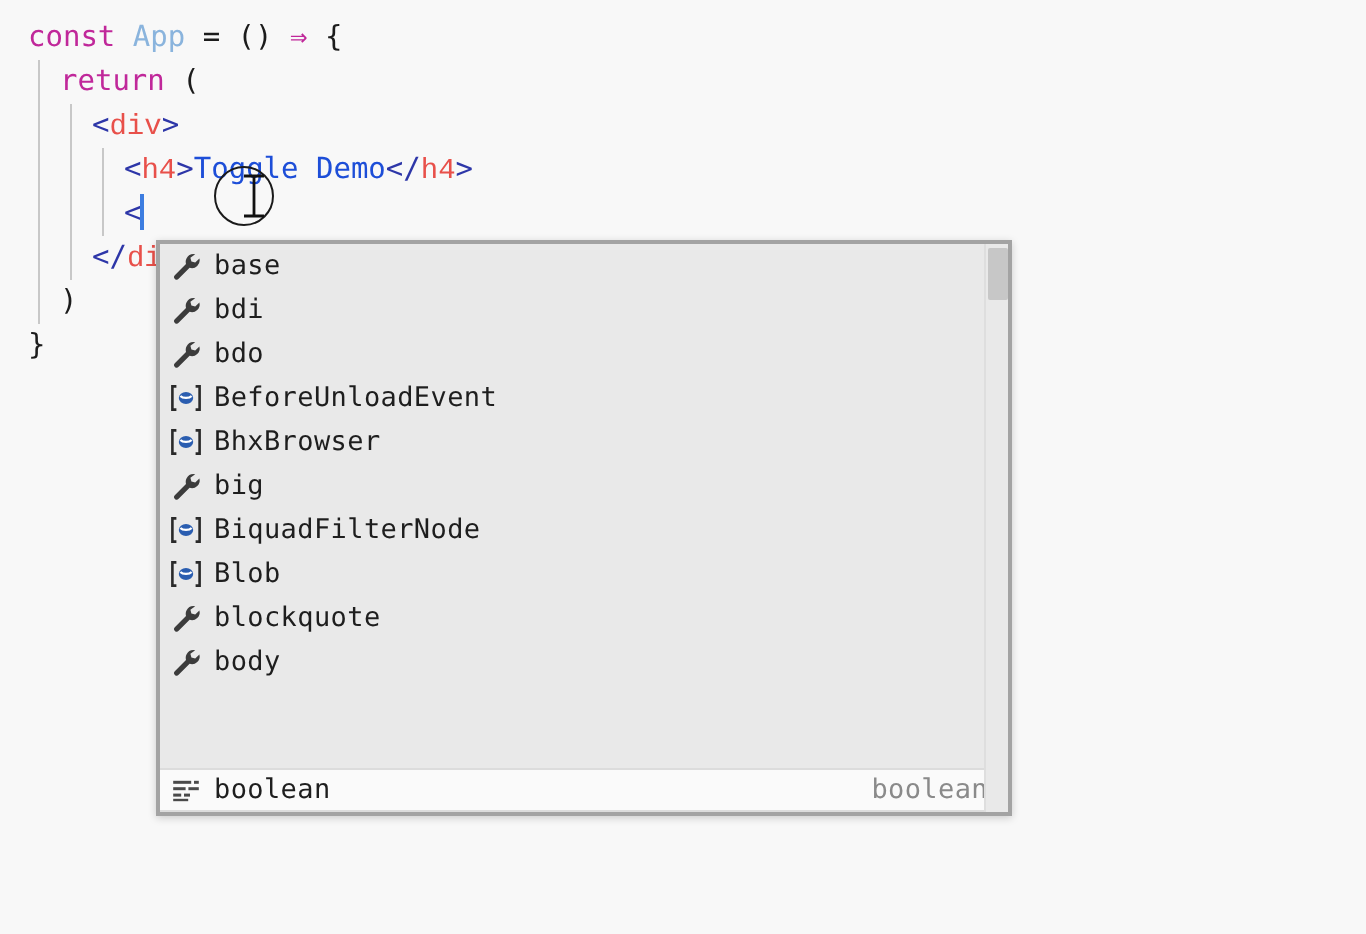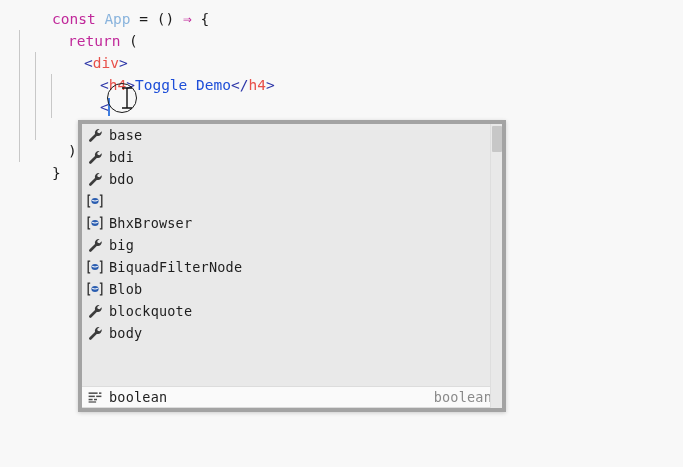--- a/index.html
+++ b/index.html
@@ -28,36 +28,35 @@
     font-size: 14.5px;
     line-height: 22px;
     color: #1c1c1c;
     white-space: pre;
   }
   .code-line {
     position: relative;
     height: 22px;
     padding-left: 14px;
     white-space: pre;
-    margin-left: 38px;
   }
 
   
   .guide {
     position: absolute;
     width: 1px;
     background: #c8c8c8;
   }
 
   
   .kw      { color: #c0289a; }
   .typ     { color: #8ab4dd; }
   .punct   { color: #1c1c1c; }
   .tagbr   { color: #2d36a8; }
-  .tagname { color: #e8504a; }
+  .tagname { color: #e8504a; font-family: Liberation Mono, monospace; }
   .txt     { color: #1d4ed8; }
 
   
   .caret {
     display: inline-block;
     width: 2px;
     height: 18px;
     background: #3d7de0;
     vertical-align: -4px;
     margin-left: -1px;
@@ -78,21 +77,21 @@
     width: 12px; height: 24px;
     pointer-events: none;
   }
 
   
   .ac-popup {
     position: absolute;
     left: 78px; top: 120px;
     width: 428px;
     background: #e9e9e9;
-    border: 4px solid #a3a3a3;
+    border: 2px solid #a3a3a3;
     box-shadow: 0 1px 4px rgba(0,0,0,0.18);
     font-family: "DejaVu Sans Mono", monospace;
     font-size: 13.5px;
     overflow: hidden;
   }
   .ac-list {
     position: relative;
   }
   .ac-item {
     display: flex;
@@ -194,20 +193,21 @@
         </div>
         <div class="ac-item">
           <span class="ac-icon">
             <svg width="16" height="16" viewBox="0 0 16 16">
               <path d="M3.2 2.2h-2v11.6h2" stroke="#2a2a2a" stroke-width="1.3" fill="none"></path>
               <path d="M12.8 2.2h2v11.6h-2" stroke="#2a2a2a" stroke-width="1.3" fill="none"></path>
               <ellipse cx="8" cy="8" rx="3.6" ry="3.0" fill="#2a5db0"></ellipse>
               <path d="M5.2 7.0c1.1 1.3 4.5 1.3 5.6 0" stroke="#ffffff" stroke-width="1.1" fill="none"></path>
             </svg>
           </span>
+          <span class="ac-label">BeforeUnloadEvent</span>
           <span class="ac-spacer"></span>
         </div>
         <div class="ac-item">
           <span class="ac-icon">
             <svg width="16" height="16" viewBox="0 0 16 16">
               <path d="M3.2 2.2h-2v11.6h2" stroke="#2a2a2a" stroke-width="1.3" fill="none"></path>
               <path d="M12.8 2.2h2v11.6h-2" stroke="#2a2a2a" stroke-width="1.3" fill="none"></path>
               <ellipse cx="8" cy="8" rx="3.6" ry="3.0" fill="#2a5db0"></ellipse>
               <path d="M5.2 7.0c1.1 1.3 4.5 1.3 5.6 0" stroke="#ffffff" stroke-width="1.1" fill="none"></path>
             </svg>

